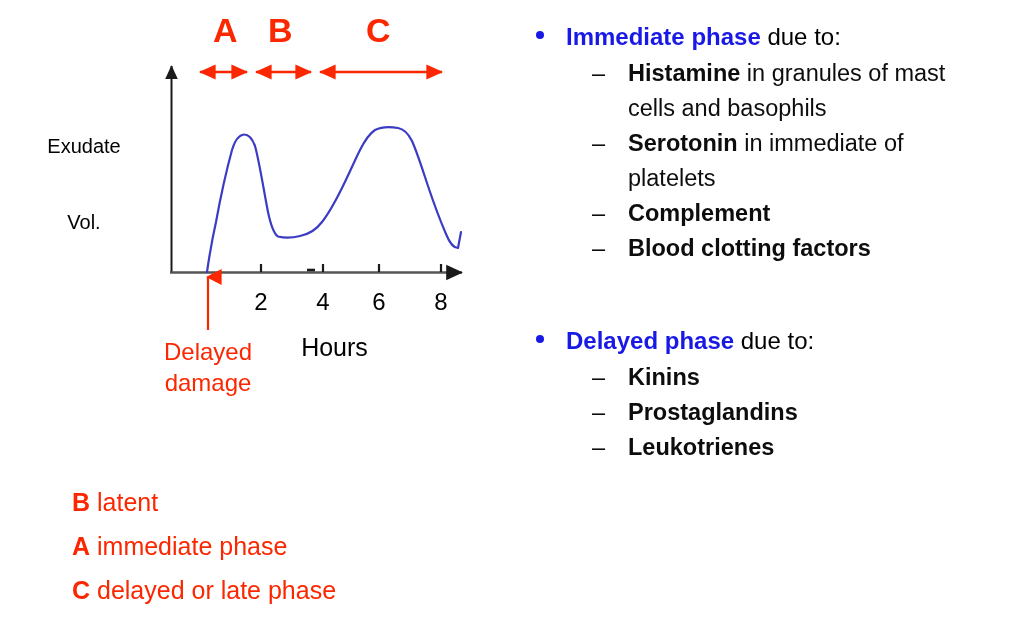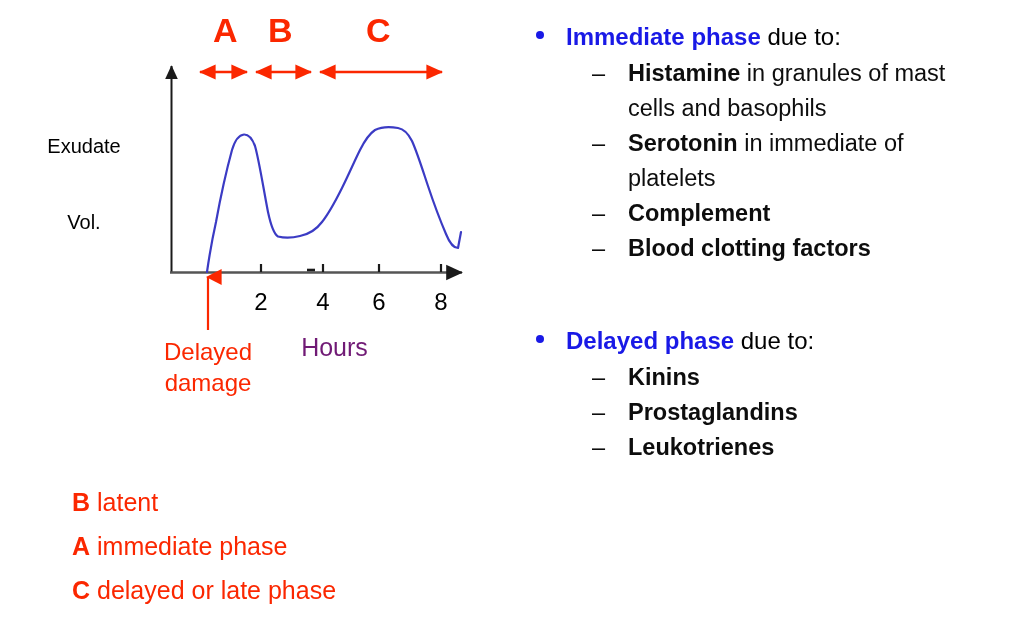--- a/index.html
+++ b/index.html
@@ -63,21 +63,21 @@
     font-family: "Liberation Sans", sans-serif;
   }
   .axis-label-y .ln2 { display: block; margin-top: 40px; }
 
   .axis-label-x {
     position: absolute;
     left: 272px;
     top: 333px;
     width: 125px;
     text-align: center;
-    color: #701a75;
+    color: #000000;
     font-size: 25px;
     font-family: "Liberation Sans", sans-serif;
   }
 
   .tick-label {
     position: absolute;
     top: 288px;
     width: 28px;
     text-align: center;
     color: #000000;

